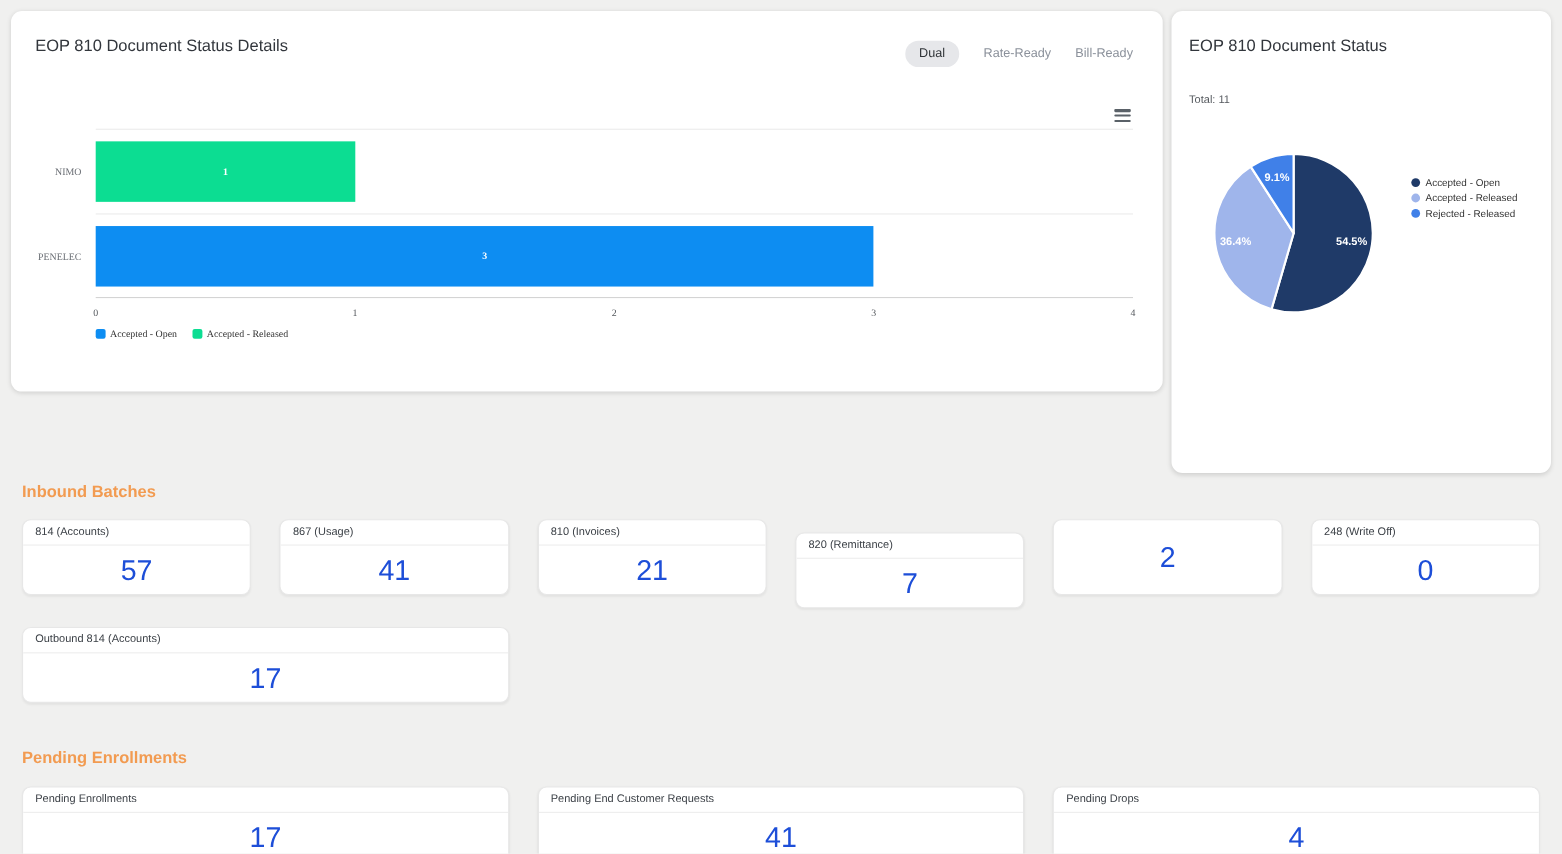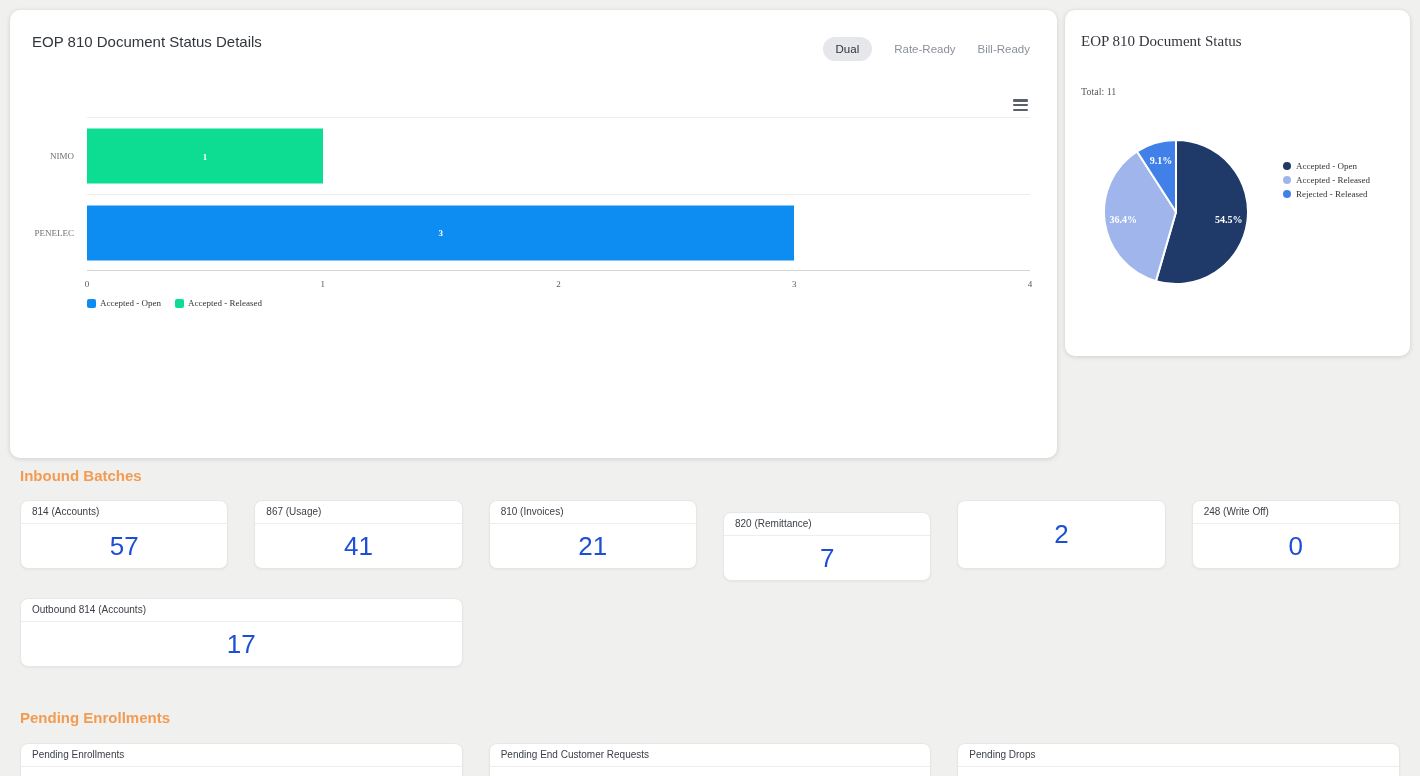--- a/index.html
+++ b/index.html
@@ -8,22 +8,22 @@
     background:#f0f0ef;
     font-family:"Liberation Sans","DejaVu Sans",sans-serif;
     color:#2f3337;
   }
   .top-row { display:flex; gap:8px; padding:10px 10px 0 10px; }
   .card {
     background:#fff; border-radius:10px;
     box-shadow:0 1px 5px rgba(0,0,0,0.14);
     position:relative;
   }
-  .bar-card { flex:0 0 1047px; height:448px; }
-  .pie-card { flex:1; height:346px;font-family:Liberation Serif, serif; }
+  .bar-card { flex:0 0 1047px; height:346px; }
+  .pie-card { flex:1; height:420px; }
 
   .card-title { position:absolute; left:22px; top:23px; font-size:15px; color:#32363c; }
   .pie-card .card-title { left:16px; }
 
   
   .tabs { position:absolute; right:27px; top:27px; display:flex; align-items:flex-end; gap:22px; }
   .tab { font-size:11.5px; color:#8b919b; cursor:pointer; padding:6px 0; border-radius:14px; }
   .tab.active { background:#e6e7ea; color:#2f3337; padding:6px 13px; }
 
   

